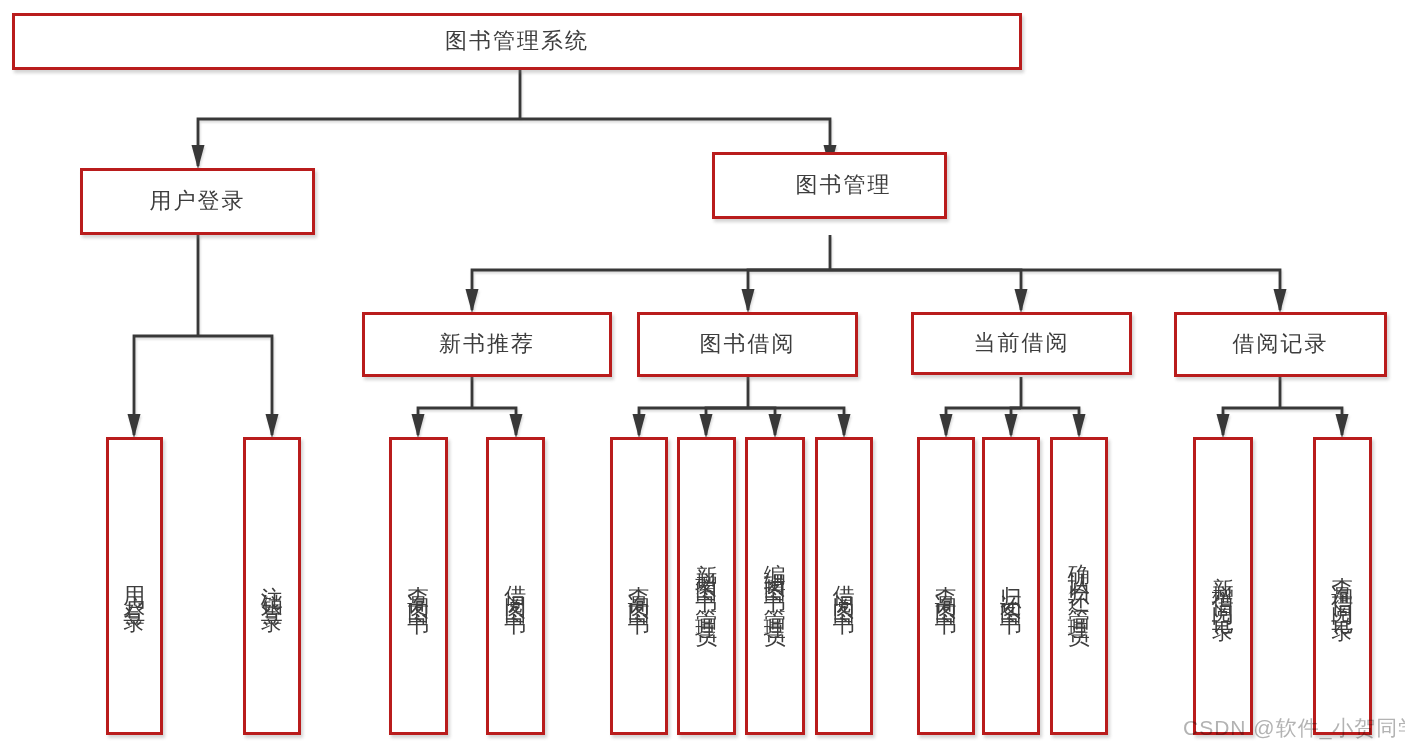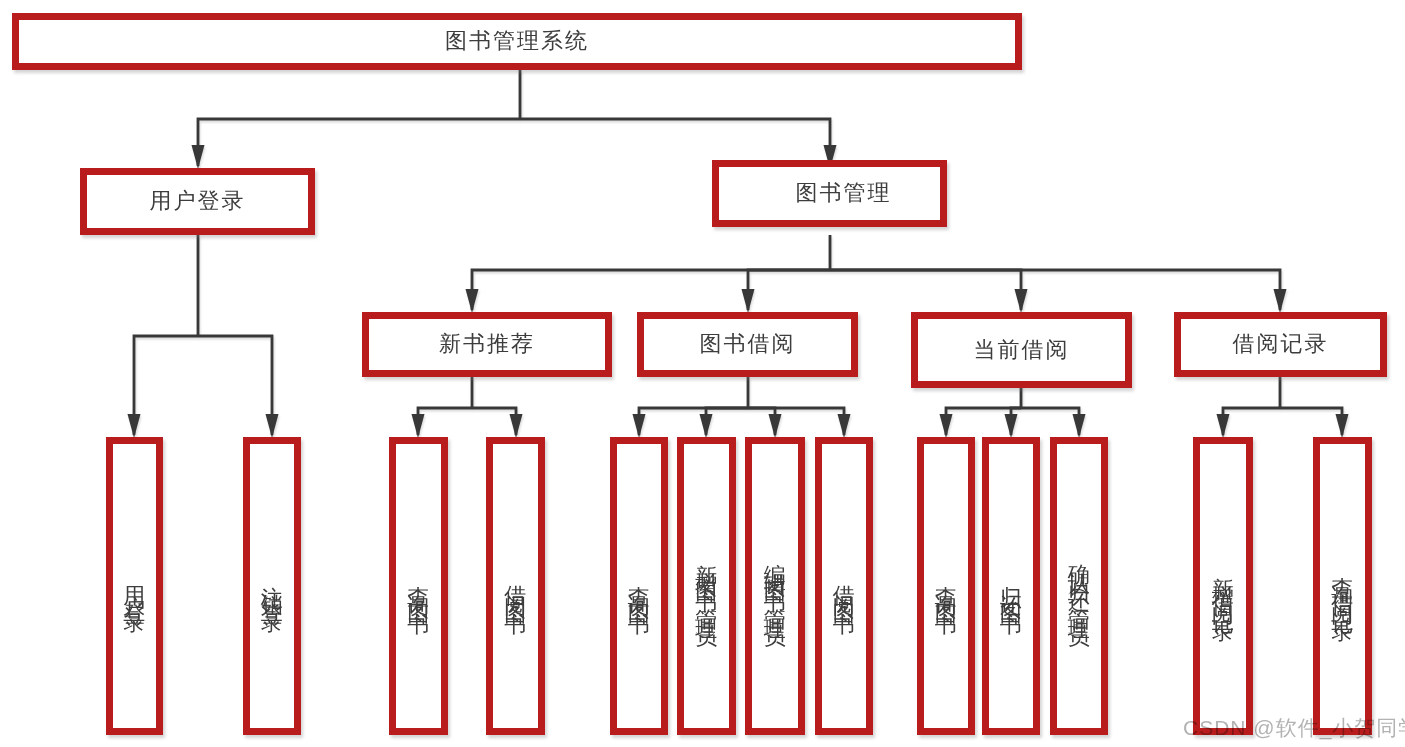--- a/index.html
+++ b/index.html
@@ -5,36 +5,36 @@
   html,body{margin:0;padding:0;}
   body{
     width:1405px;height:747px;position:relative;overflow:hidden;
     background:#ffffff;
     font-family:"Liberation Sans","DejaVu Sans",sans-serif;
   }
   .connectors{position:absolute;left:0;top:0;z-index:1;
     filter:drop-shadow(1px 2px 1px rgba(130,130,130,.30));}
   .node{
     position:absolute;box-sizing:border-box;z-index:2;
-    border:7px solid #b91c1c;background:#ffffff;color:#3d3d3d;
+    border:3px solid #b91c1c;background:#ffffff;color:#3d3d3d;
     display:flex;align-items:center;justify-content:center;
     box-shadow:2px 3px 3px rgba(120,120,120,.32);
   }
   .node .label{font-size:22px;letter-spacing:2px;white-space:nowrap;line-height:1.2;}
   .vert .label{
     writing-mode:vertical-rl;text-orientation:mixed;
     letter-spacing:9px;line-height:1.15;white-space:normal;
   }
   
   .n-root{left:12px;top:13px;width:1010px;height:57px;}
   .n-user{left:80px;top:168px;width:235px;height:67px;}
-  .n-mgmt{left:712px;top:160px;width:235px;height:67px;padding-left:28px;}
+  .n-mgmt{left:712px;top:152px;width:235px;height:67px;padding-left:28px;}
   .n-rec{left:362px;top:312px;width:250px;height:65px;}
   .n-bor{left:637px;top:312px;width:221px;height:65px;justify-content:center;}
-  .n-cur{left:911px;top:312px;width:221px;height:76px;}
+  .n-cur{left:911px;top:312px;width:221px;height:63px;}
   .n-hist{left:1174px;top:312px;width:213px;height:65px;}
   
   .leaf{top:437px;height:298px;}
   .l1{left:106px;width:57px;}
   .l2{left:243px;width:58px;}
   .l3{left:389px;width:59px;}
   .l4{left:486px;width:59px;}
   .l5{left:610px;width:58px;}
   .l6{left:677px;width:59px;}
   .l7{left:745px;width:60px;}

